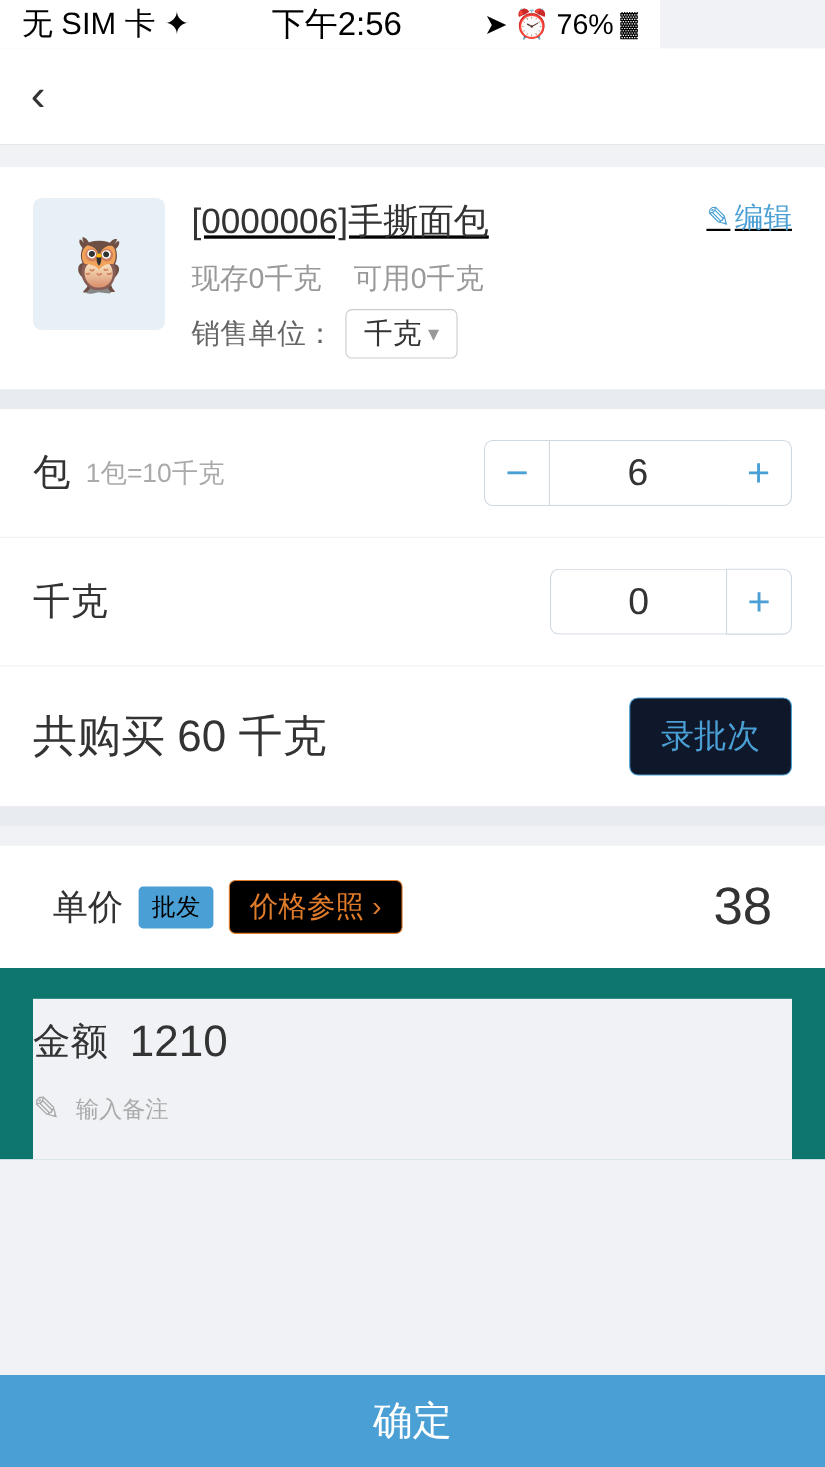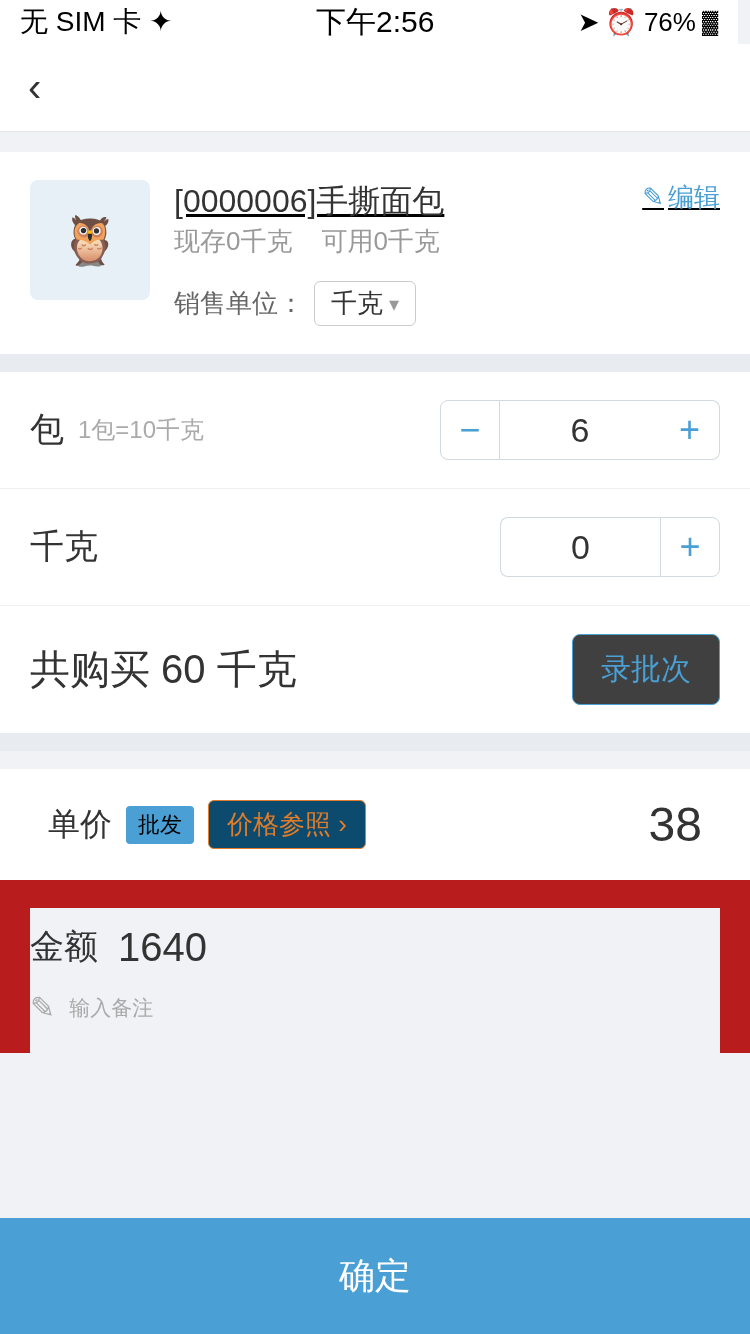--- a/index.html
+++ b/index.html
@@ -7,21 +7,21 @@
     body {
       width: 750px;
       min-height: 1334px;
       font-family: -apple-system, "PingFang SC", "Helvetica Neue", sans-serif;
       background: #f0f2f5;
       font-size: 32px;
     }
 
     
     .status-bar {
-      width: 738px;
+      width: 600px;
       height: 44px;
       background: #fff;
       display: flex;
       align-items: center;
       justify-content: space-between;
       padding: 0 20px;
       font-size: 28px;
       color: #000;
     }
     .status-left { display: flex; align-items: center; gap: 8px; }
@@ -89,26 +89,26 @@
     }
     .edit-btn {
       color: #4a9fd4;
       font-size: 26px;
       display: flex;
       align-items: center;
       gap: 4px;
       cursor: pointer;
     }
     .product-stock {
-      margin-top: 0;
+      margin-top: 12px;
       font-size: 26px;
       color: #999;
     }
     .product-unit {
-      margin-top: 22px;
+      margin-top: 10px;
       font-size: 26px;
       color: #666;
       display: flex;
       align-items: center;
       gap: 10px;
     }
     .unit-selector {
       border: 1px solid #ccc;
       border-radius: 6px;
       padding: 4px 16px;
@@ -198,21 +198,21 @@
       font-size: 40px;
       color: #333;
       text-align: right;
     }
     .record-btn {
       border: 1px solid #4a9fd4;
       border-radius: 8px;
       padding: 14px 28px;
       font-size: 30px;
       color: #4a9fd4;
-      background: #404040;
+      background: #0f172a;
       cursor: pointer;
     }
 
     
     .price-section {
       background: #fff;
       margin-top: 18px;
       padding: 28px 48px;
     }
     .price-row {
@@ -233,34 +233,34 @@
       font-size: 22px;
       padding: 4px 12px;
       border-radius: 4px;
     }
     .price-ref-btn {
       border: 1.5px solid #e07c2a;
       border-radius: 6px;
       padding: 6px 18px;
       font-size: 26px;
       color: #e07c2a;
-      background: #0c4a6e;
+      background: #000000;
       display: flex;
       align-items: center;
       gap: 4px;
       cursor: pointer;
     }
     .price-value {
       font-size: 48px;
       color: #333;
     }
 
     
     .amount-section {
-      background: #b91c1c;
+      background: #0f766e;
       padding: 28px 30px 0 30px;
     }
     .amount-row {
       display: flex;
       align-items: center;
       gap: 20px;
       background: #f0f2f5;
       padding: 16px 0 0 0;
     }
     .amount-label {
@@ -294,21 +294,21 @@
       flex: 1;
       min-height: 300px;
     }
 
     
     .bottom-btn {
       position: fixed;
       bottom: 0;
       left: 0;
       width: 750px;
-      height: 116px;
+      height: 84px;
       background: #4a9fd4;
       display: flex;
       align-items: center;
       justify-content: center;
       cursor: pointer;
     }
     .bottom-btn-text {
       font-size: 36px;
       color: #fff;
       font-weight: 500;
@@ -406,21 +406,21 @@
         <span class="batch-tag">批发</span>
         <div class="price-ref-btn">价格参照 ›</div>
       </div>
       <div class="price-value">38</div>
     </div>
   </div>
 
   <div class="amount-section">
     <div class="amount-row">
       <span class="amount-label">金额</span>
-      <span class="amount-value">1640</span>
+      <span class="amount-value">1210</span>
     </div>
     <div class="note-row">
       <span class="note-icon">✎</span>
       <span class="note-text">输入备注</span>
     </div>
   </div>
 
   <div class="empty-space"></div>
 </div>
 

